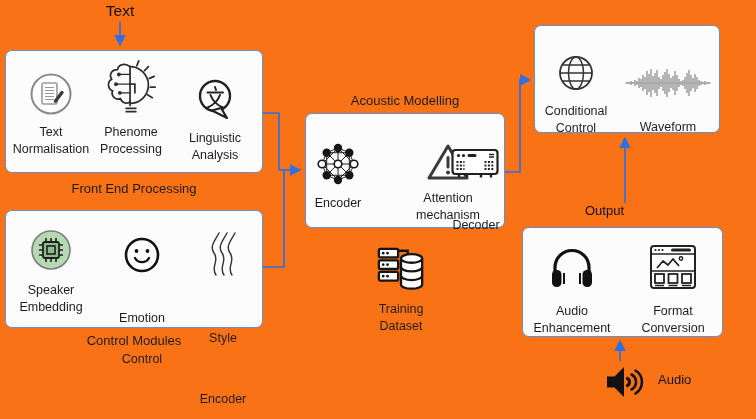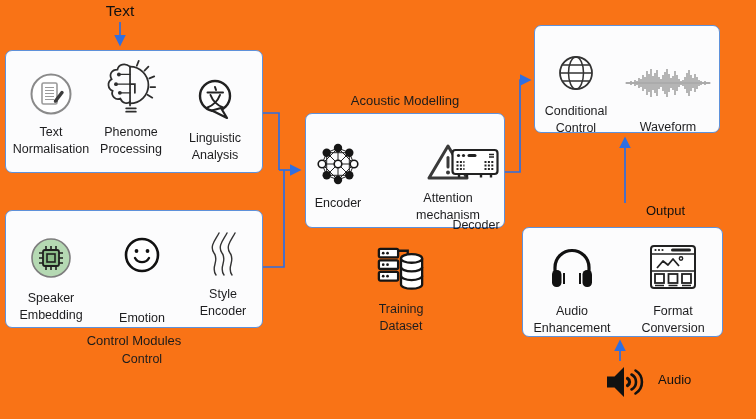--- a/index.html
+++ b/index.html
@@ -16,23 +16,23 @@
   .item-label{font-size:12.5px;line-height:1.32;text-align:center;color:#1d1d1f;white-space:nowrap;}
   .caption{position:absolute;font-size:13px;color:#1b1b1b;text-align:center;}
   .free-label{position:absolute;font-size:13px;color:#111;}
   svg{display:block;}
 
   
   .fe-i1{left:9px;top:70px;width:84px;}  .fe-i1 .icon-wrap{height:48px;margin-bottom:6px;}
   .fe-i2{left:89px;top:57px;width:84px;} .fe-i2 .icon-wrap{height:62px;margin-bottom:5px;}
   .fe-i3{left:171px;top:76px;width:88px;}.fe-i3 .icon-wrap{height:46px;margin-bottom:8px;}
   
-  .cm-i1{left:9px;top:234px;width:84px;} .cm-i1 .icon-wrap{height:48px;margin-bottom:8px;}
+  .cm-i1{left:9px;top:226px;width:84px;} .cm-i1 .icon-wrap{height:48px;margin-bottom:8px;}
   .cm-i2{left:97px;top:232px;width:90px;gap:24px;}.cm-i2 .icon-wrap{height:46px;margin-bottom:8px;}
-  .cm-i3{left:183px;top:228px;width:80px;}.cm-i3 .icon-wrap{height:50px;margin-bottom:8px;}
+  .cm-i3{left:183px;top:228px;width:80px;gap:44px;}.cm-i3 .icon-wrap{height:50px;margin-bottom:8px;}
   
   .am-i1{left:307px;top:138px;width:62px;} .am-i1 .icon-wrap{height:52px;margin-bottom:5px;}
   .am-i2{left:371px;top:139px;width:74px;margin-left:40px;} .am-i2 .icon-wrap{height:46px;margin-bottom:5px;}
   .am-i3{left:447px;top:139px;width:58px;gap:22px;} .am-i3 .icon-wrap{height:50px;margin-bottom:6px;}
   
   .nv-i1{left:536px;top:49px;width:80px;}  .nv-i1 .icon-wrap{height:48px;margin-bottom:6px;}
   .nv-i2{left:618px;top:59px;width:100px;} .nv-i2 .icon-wrap{height:48px;margin-bottom:12px;}
   
   .pp-i1{left:524px;top:241px;width:96px;} .pp-i1 .icon-wrap{height:54px;margin-bottom:8px;}
   .pp-i2{left:626px;top:239px;width:94px;} .pp-i2 .icon-wrap{height:56px;margin-bottom:8px;}
@@ -55,24 +55,25 @@
       <path d="M263 113 H279 V170"></path>
       <path d="M263 267 H284 V170"></path>
       <path d="M279 170 H299" marker-end="url(#arr)"></path>
       <path d="M505 172 H520 V80 H529" marker-end="url(#arr)"></path>
       <path d="M625 203 V139" marker-end="url(#arr)"></path>
       <path d="M620 361 V342" marker-end="url(#arr)"></path>
     </g>
   </svg>
 
   <div class="free-label" style="left:70px;top:2px;width:100px;text-align:center;font-size:15.5px;">Text</div>
-  <div class="free-label" style="left:585px;top:203px;width:100px;text-align:right;">Output</div>
+  <div class="free-label" style="left:585px;top:203px;width:100px;text-align:left;">Output</div>
   <div class="free-label" style="left:658px;top:372px;">Audio</div>
 
   <div class="node-box" style="left:5px;top:50px;width:258px;height:123px;"></div>
+  <div class="caption" style="left:5px;top:181px;width:258px;">Front End Processing</div>
 
   <div class="node-box" style="left:5px;top:210px;width:258px;height:118px;"></div>
   <div class="caption" style="left:5px;top:333px;width:258px;">Control Modules</div>
 
   <div class="caption" style="left:305px;top:93px;width:200px;">Acoustic Modelling</div>
   <div class="node-box" style="left:305px;top:113px;width:200px;height:115px;"></div>
 
   <div class="node-box" style="left:534px;top:25px;width:186px;height:108px;"></div>
 
   <div class="node-box" style="left:522px;top:227px;width:201px;height:110px;"></div>

